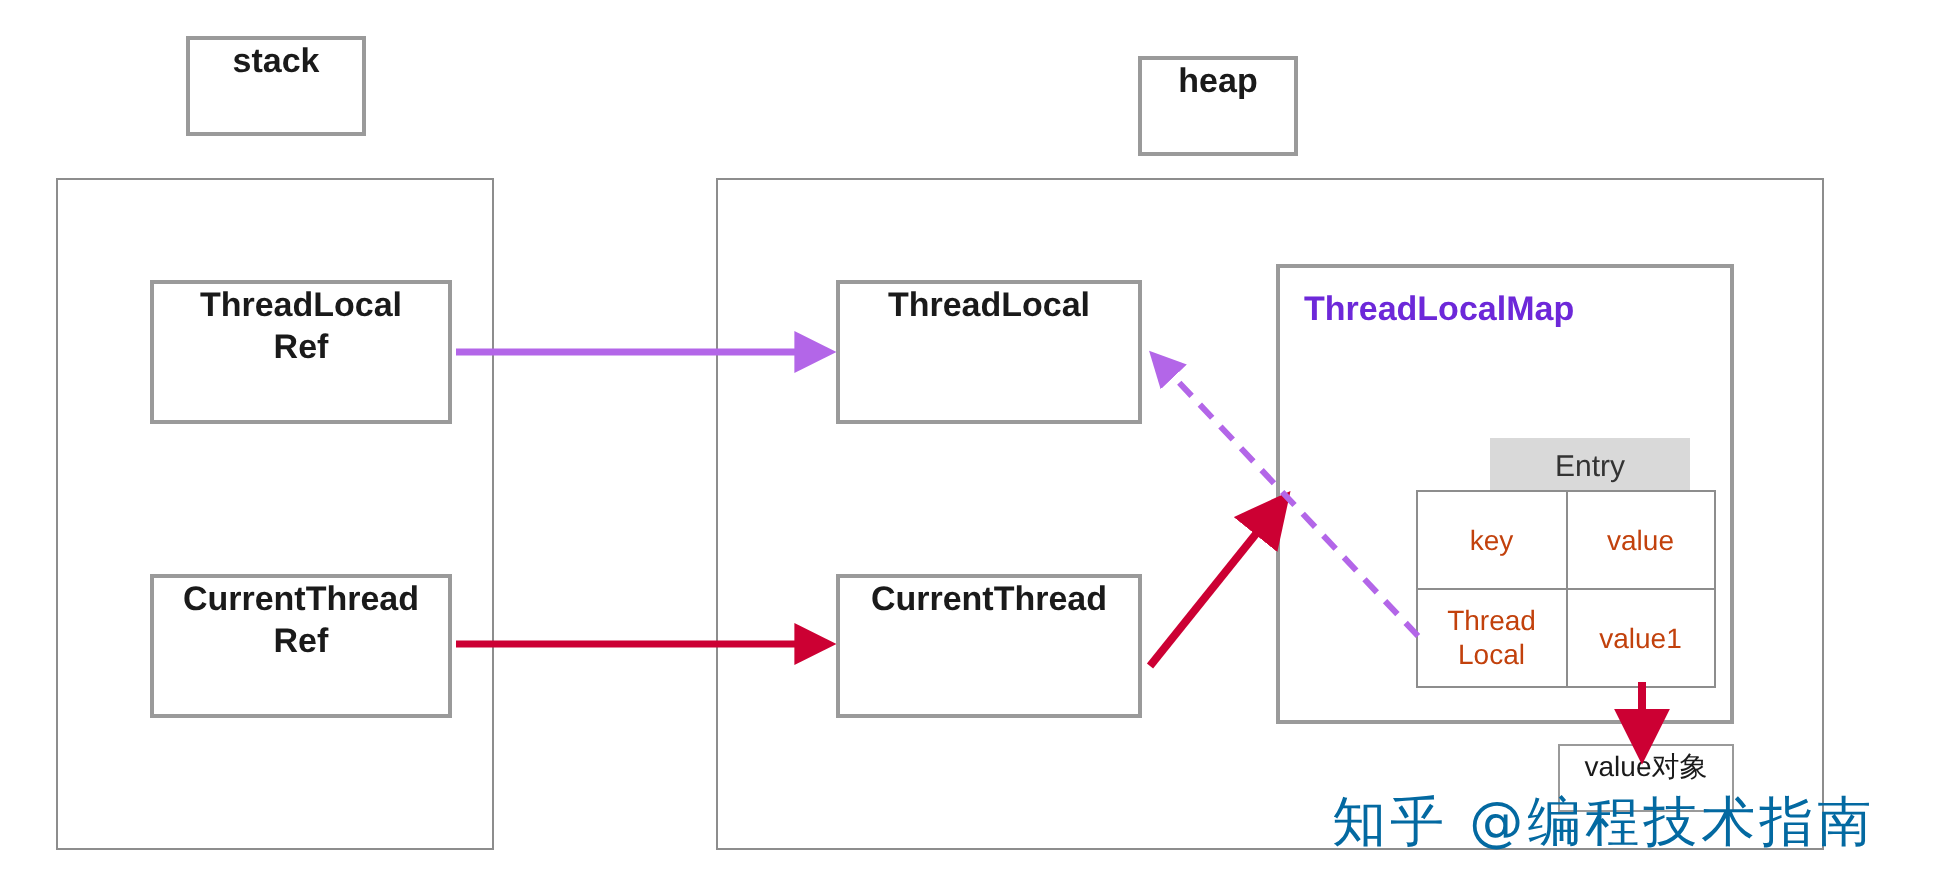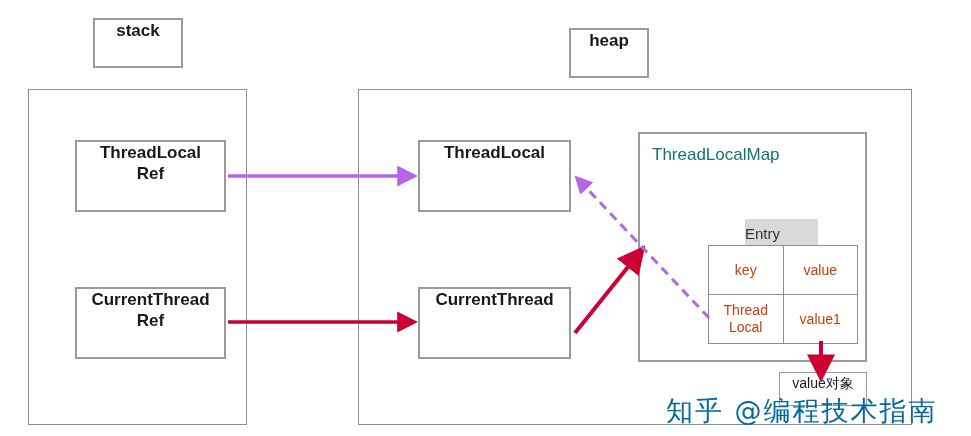--- a/index.html
+++ b/index.html
@@ -24,25 +24,25 @@
   #heap-region{left:358px;top:89px;width:554px;height:336px;}
 
   #threadlocal-ref-box{left:75px;top:140px;width:151px;height:72px;}
   #currentthread-ref-box{left:75px;top:287px;width:151px;height:72px;}
   #threadlocal-box{left:418px;top:140px;width:153px;height:72px;}
   #currentthread-box{left:418px;top:287px;width:153px;height:72px;}
 
   #threadlocalmap-box{left:638px;top:132px;width:229px;height:230px;
      display:block;}
   #threadlocalmap-title{position:absolute;left:12px;top:11px;
-     font-weight:normal;font-size:17px;color:#0f766e;}
+     font-weight:bold;font-size:17px;color:#6d28d9;}
 
   
-  #entry-header{position:absolute;left:745px;top:219px;width:73px;height:28px;
-     background:#d9d9d9;display:flex;align-items:center;
+  #entry-header{position:absolute;left:745px;top:219px;width:100px;height:28px;
+     background:#d9d9d9;display:flex;align-items:center;justify-content:center;
      font-size:15px;color:#333;}
 
   
   #entry-table{position:absolute;left:708px;top:245px;width:150px;height:96px;
      border-collapse:collapse;background:#fff;}
   #entry-table td{border:1.5px solid #8d8d8d;text-align:center;
      font-size:14px;color:#c2410c;padding:0 14px;width:50%;height:48px;
      line-height:17px;word-break:break-all;background:#fff;}
 
   #value-object-box{left:779px;top:372px;width:88px;height:34px;

